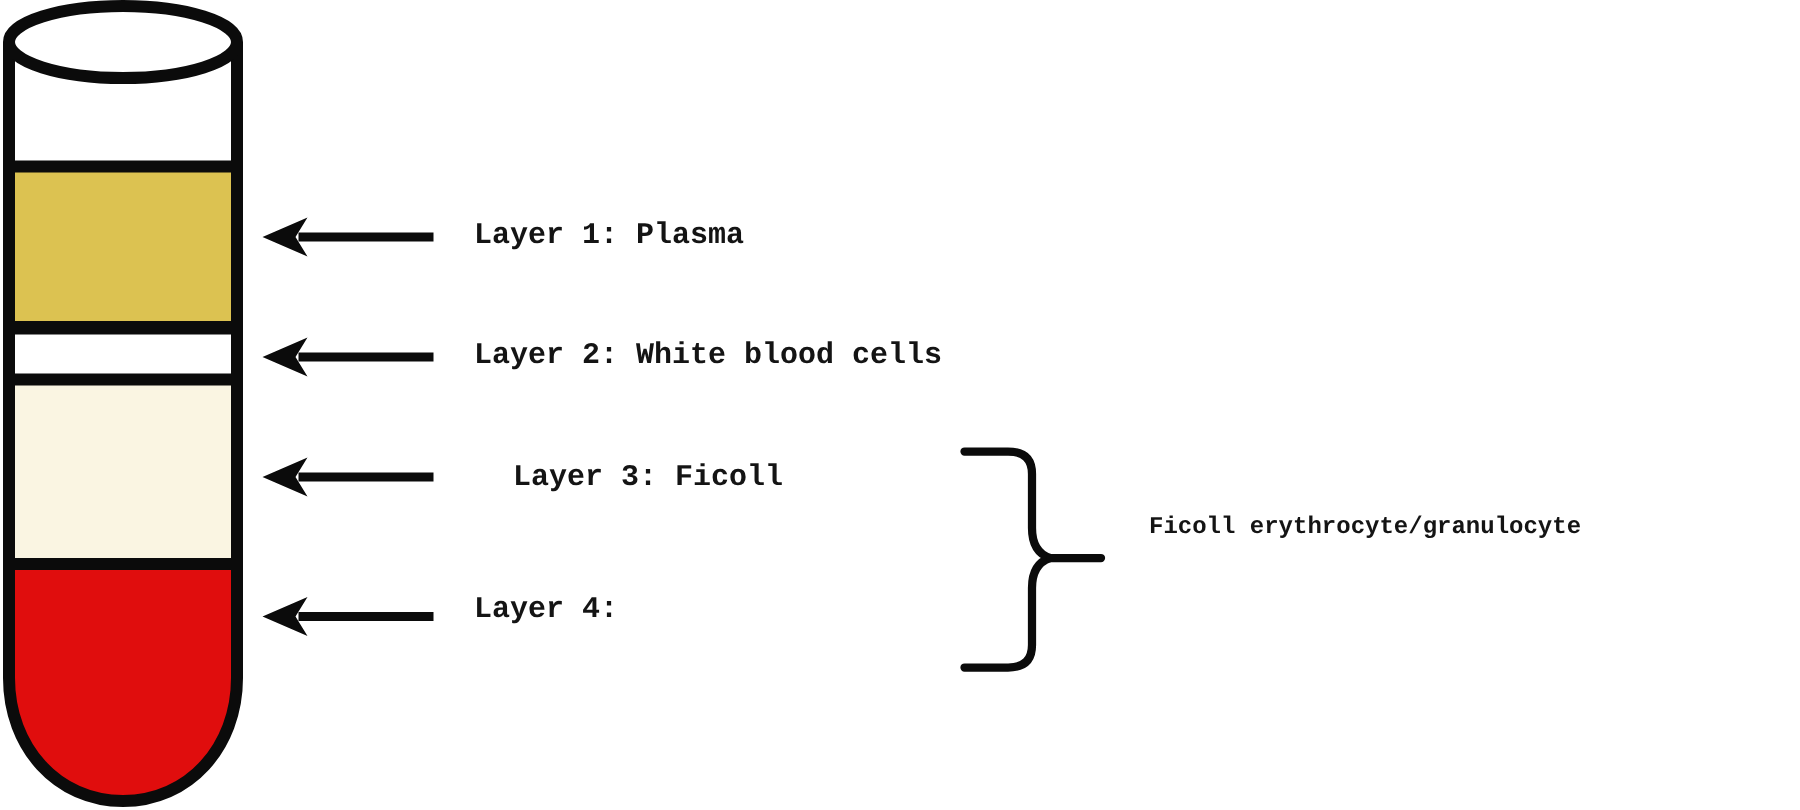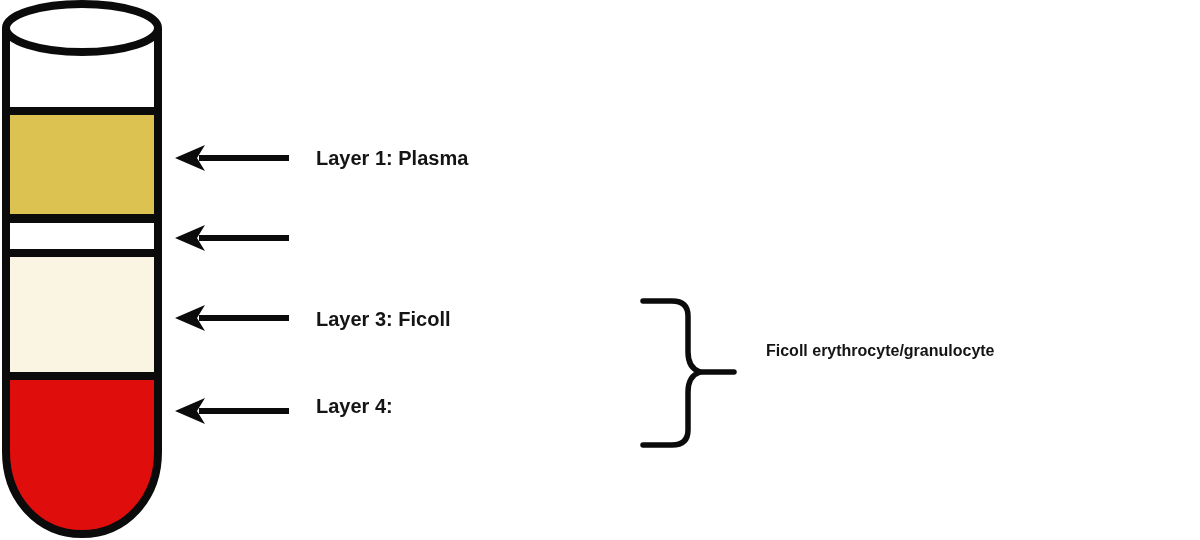--- a/index.html
+++ b/index.html
@@ -2,21 +2,21 @@
 <html><head>
 <meta charset="utf-8">
 <style>
   html, body { margin: 0; padding: 0; background: #ffffff; }
   #canvas {
     position: relative;
     width: 1096px;
     height: 540px;
     background: #ffffff;
     overflow: hidden;
-    font-family: Liberation Sans, sans-serif;
+    font-family: Liberation Mono, monospace;
   }
   .abs { position: absolute; }
   .layer-label {
     position: absolute;
     left: 316px;
     font-size: 20px;
     font-weight: bold;
     color: #141414;
     line-height: 24px;
     white-space: nowrap;
@@ -71,21 +71,22 @@
   <svg class="abs" style="left:173px; top:303px;" width="122" height="30" viewBox="0 0 122 30">
     <line x1="116" y1="15" x2="26" y2="15" stroke-width="6" stroke="#0b0b0b"></line>
     <polygon points="2,15 32,2 24,15 32,28" fill="#0b0b0b"></polygon>
   </svg>
   <svg class="abs" style="left:173px; top:396px;" width="122" height="30" viewBox="0 0 122 30">
     <line x1="116" y1="15" x2="26" y2="15" stroke-width="6" stroke="#0b0b0b"></line>
     <polygon points="2,15 32,2 24,15 32,28" fill="#0b0b0b"></polygon>
   </svg>
 
   <div class="layer-label" style="top:146px;">Layer 1: Plasma</div>
-  <div class="layer-label" style="top:307px;">Layer 3: Ficoll</div>
+  <div class="layer-label" style="top:226px;">Layer 2: White blood cells</div>
+  <div class="layer-label" style="top:307px;margin-left:26px;">Layer 3: Ficoll</div>
   <div class="layer-label two-line" style="top:390px;text-align:right;">
     <div>Layer 4:</div>
   </div>
 
   <svg class="abs" style="left:630px; top:290px;" width="115" height="165" viewBox="0 0 115 165">
     <path d="M 13 11 L 42 11 Q 58 11 58 26 L 58 62 Q 58 78 70 82 Q 58 86 58 102 L 58 140 Q 58 155 42 155 L 13 155" fill="none" stroke-width="5.5" stroke-linecap="round" stroke-linejoin="round" stroke="#0b0b0b"></path>
     <path d="M 70 82 L 104 82" fill="none" stroke-width="5.5" stroke-linecap="round" stroke="#0b0b0b"></path>
   </svg>
 
   <div class="annotation">

